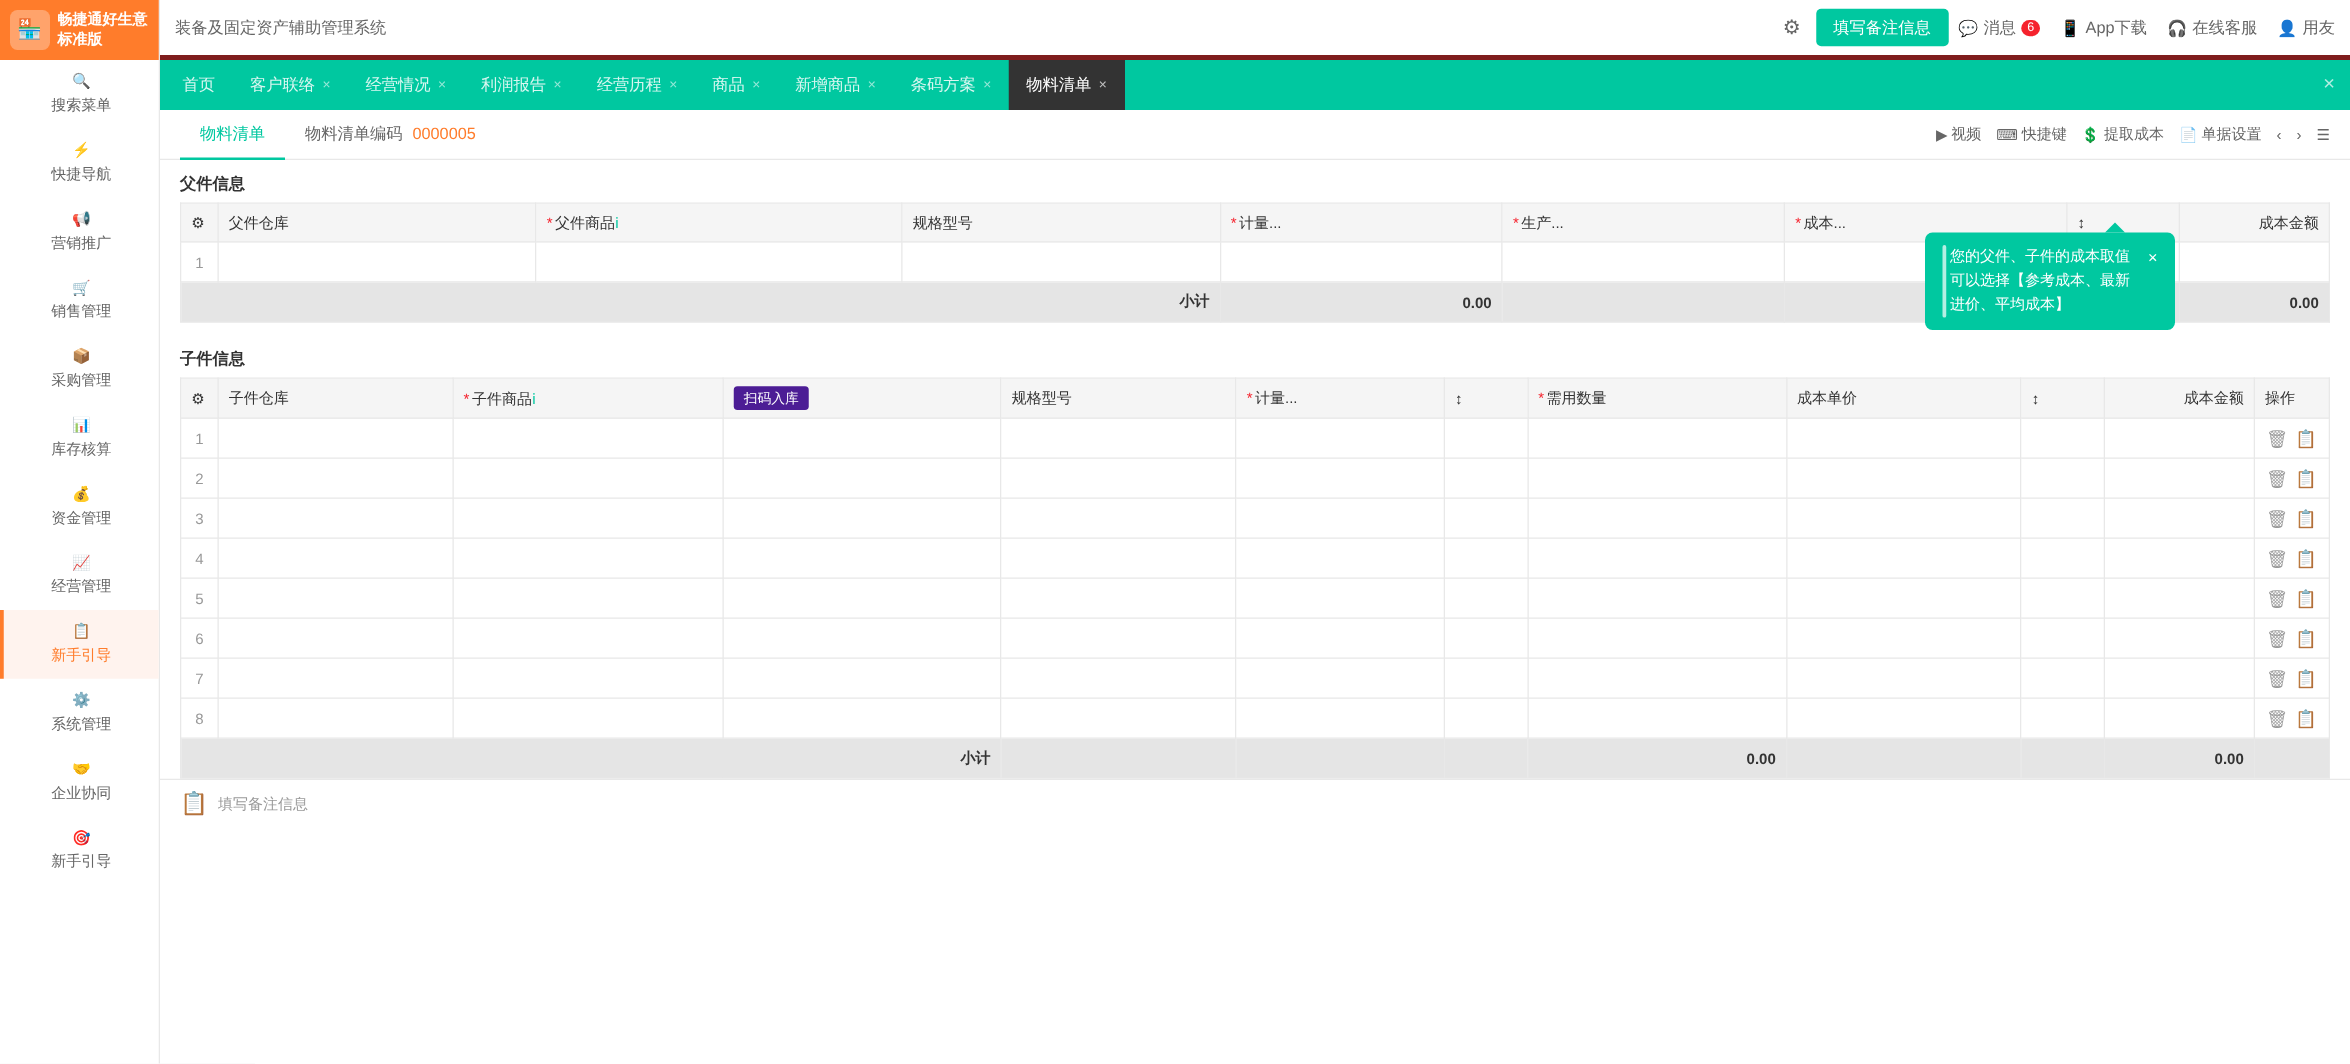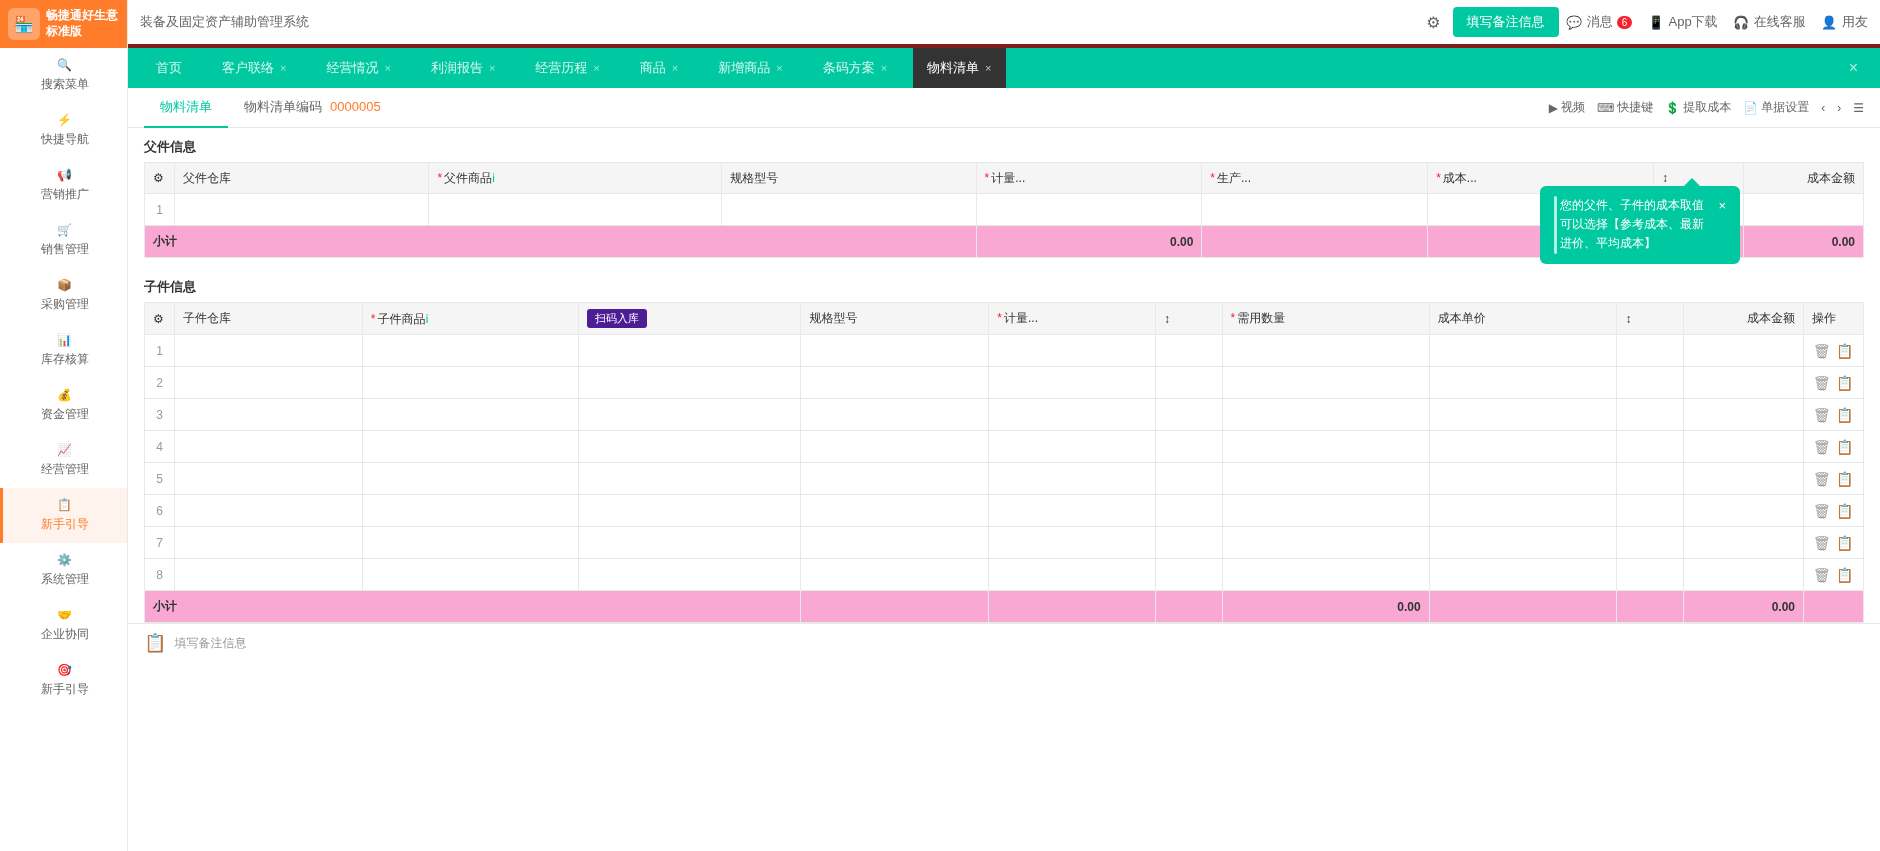--- a/index.html
+++ b/index.html
@@ -74,23 +74,22 @@
     .topbar-right { display: flex; align-items: center; gap: 16px; margin-left: auto; }
     .topbar-right-item { display: flex; align-items: center; gap: 4px; color: #666; cursor: pointer; font-size: 13px; }
     .badge { background: #f5222d; color: #fff; border-radius: 8px; font-size: 10px; padding: 1px 5px; }
 
     
     .nav-tabs {
       background: #00c8a0;
       display: flex;
       align-items: center;
       height: 40px;
-      padding: 0 14px;
+      padding: 0 4px;
       overflow-x: auto;
-      gap: 12px;
     }
     .nav-tab {
       color: rgba(255,255,255,0.85);
       padding: 0 14px;
       height: 40px;
       display: flex;
       align-items: center;
       cursor: pointer;
       white-space: nowrap;
       font-size: 13px;
@@ -147,22 +146,23 @@
       color: #333;
       white-space: nowrap;
     }
     .data-table td {
       border: 1px solid #e8e8e8;
       padding: 4px 8px;
       height: 32px;
       color: #333;
     }
     .data-table tr.subtotal td {
-      background: #f9a8d4;
+      background: #e5e5e5;
       font-weight: bold;
+      text-align: right;
     }
     .data-table td.num-cell { text-align: right; }
     .data-table td.row-num { color: #999; text-align: center; width: 30px; }
     .th-star { color: #f5222d; margin-right: 2px; }
 
     .scan-btn {
       background: #4c1d95;
       color: #fff;
       border: none;
       border-radius: 3px;

